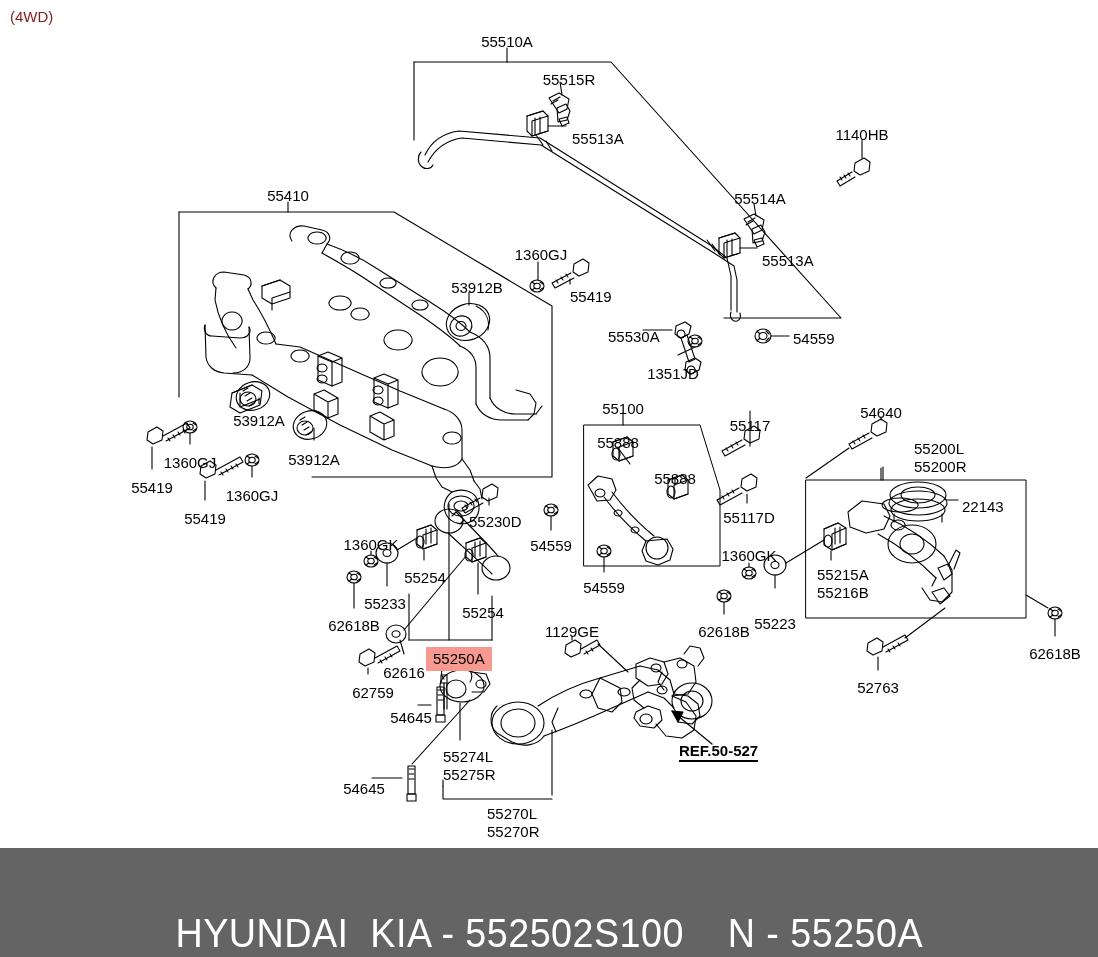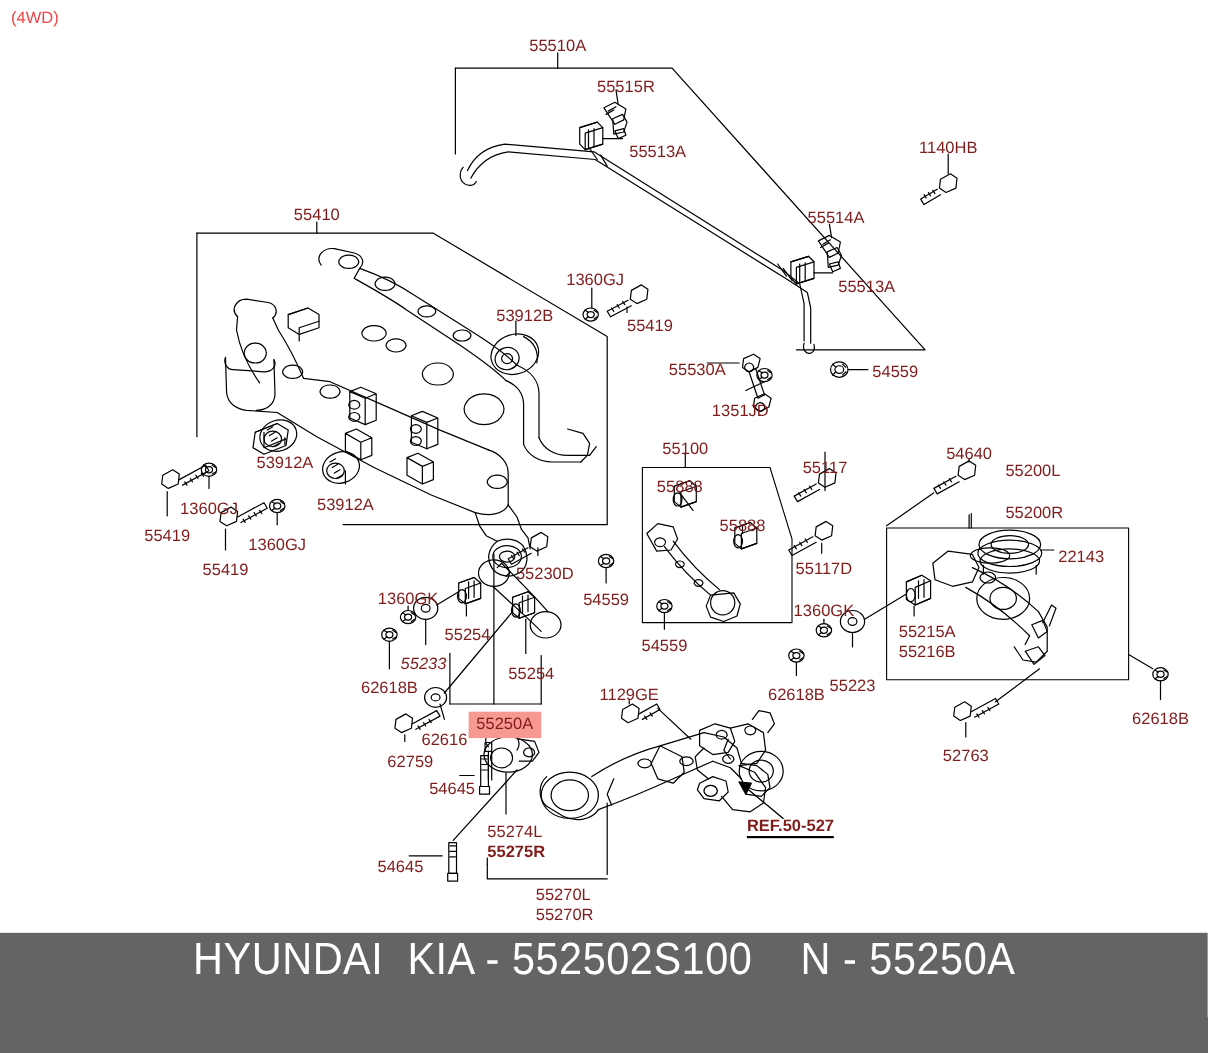--- a/index.html
+++ b/index.html
@@ -10,44 +10,44 @@
     font-family:"Liberation Sans", sans-serif;
     overflow:hidden;
     position:relative;
   }
   #stage{position:absolute;left:0;top:0;width:1098px;height:957px;overflow:hidden;background:#fff;}
   #artwork{position:absolute;left:0;top:0;width:1098px;height:850px;}
   .lbl{
     position:absolute;
     font-family:"Liberation Sans", sans-serif;
     font-size:15px;
-    color:#7f1d1d;
+    color:#000000;
     white-space:pre;
     line-height:17px;
     letter-spacing:0px;
   }
   .lbl.c{transform:translateX(-50%);}
   .lbl.hl{
     background:#f79891;
     padding:3px 7px 4px 7px;
     font-size:15px;
   }
   .lbl.ref{
     font-weight:bold;
     font-size:15px;
     border-bottom:2px solid #000;
     padding-bottom:1px;
   }
   .mode{
-    position:absolute;left:10px;top:8px;font-size:15px;color:#ef4444;
+    position:absolute;left:10px;top:8px;font-size:15px;color:#7f1d1d;
   }
   #banner{
     position:absolute;left:0;top:848px;width:1098px;height:109px;
     background:#646464;
-    display:flex;align-items:flex-start;justify-content:center;
+    display:flex;align-items:flex-end;justify-content:center;
   }
   #banner .btext{
     color:#ffffff;
     font-family:"Liberation Sans", sans-serif;
     font-size:41px;
     letter-spacing:0.5px;
     white-space:pre;
     transform:scaleX(0.92);
   }
 </style>
@@ -552,42 +552,42 @@
       <div class="lbl c" style="left: 252px; top: 487px;">1360GJ</div>
       <div class="lbl c" style="left: 205px; top: 510px;">55419</div>
       <div class="lbl c" style="left: 623px; top: 400px;">55100</div>
       <div class="lbl c" style="left: 618px; top: 434px;">55888</div>
       <div class="lbl c" style="left: 675px; top: 470px;">55888</div>
       <div class="lbl c" style="left: 750px; top: 417px;">55117</div>
       <div class="lbl c" style="left: 749px; top: 509px;">55117D</div>
       <div class="lbl c" style="left: 551px; top: 537px;">54559</div>
       <div class="lbl c" style="left: 604px; top: 579px;">54559</div>
       <div class="lbl c" style="left: 881px; top: 404px;">54640</div>
-      <div class="lbl" style="left: 914px; top: 420px;">55200L</div>
+      <div class="lbl" style="left: 914px; top: 440px;">55200L</div>
       <div class="lbl" style="left: 914px; top: 458px;">55200R</div>
       <div class="lbl" style="left: 962px; top: 498px;">22143</div>
       <div class="lbl" style="left: 817px; top: 566px;">55215A</div>
       <div class="lbl" style="left: 817px; top: 584px;">55216B</div>
       <div class="lbl c" style="left: 749px; top: 547px;">1360GK</div>
       <div class="lbl c" style="left: 775px; top: 597px; margin-top: 18px;">55223</div>
       <div class="lbl c" style="left: 724px; top: 623px;">62618B</div>
       <div class="lbl c" style="left: 1055px; top: 645px;">62618B</div>
       <div class="lbl c" style="left: 878px; top: 679px;">52763</div>
       <div class="lbl" style="left: 469px; top: 513px;">55230D</div>
       <div class="lbl c" style="left: 371px; top: 536px;">1360GK</div>
       <div class="lbl c" style="left: 425px; top: 569px;">55254</div>
-      <div class="lbl c" style="left: 385px; top: 595px; font-style: italic;">55233</div>
+      <div class="lbl c" style="left: 385px; top: 595px;">55233</div>
       <div class="lbl c" style="left: 483px; top: 604px;">55254</div>
       <div class="lbl c" style="left: 354px; top: 617px;">62618B</div>
       <div class="lbl c" style="left: 404px; top: 664px;">62616</div>
       <div class="lbl c" style="left: 373px; top: 684px;">62759</div>
       <div class="lbl c" style="left: 572px; top: 623px;">1129GE</div>
       <div class="lbl c" style="left: 411px; top: 709px;">54645</div>
       <div class="lbl" style="left: 443px; top: 748px;">55274L</div>
-      <div class="lbl" style="left: 443px; top: 766px; font-weight: bold;">55275R</div>
+      <div class="lbl" style="left: 443px; top: 766px;">55275R</div>
       <div class="lbl c" style="left: 364px; top: 780px;">54645</div>
       <div class="lbl" style="left: 487px; top: 805px;">55270L</div>
       <div class="lbl" style="left: 487px; top: 823px;">55270R</div>
     </div>
 
   <div class="lbl hl" id="hl-label" style="left: 426px; top: 647px; background: rgb(247, 152, 145);">55250A</div>
 
   <div class="lbl ref" id="ref-label" style="left: 679px; top: 742px;">REF.50-527</div>
 
   <div id="banner" style="background: rgb(100, 100, 100);">

